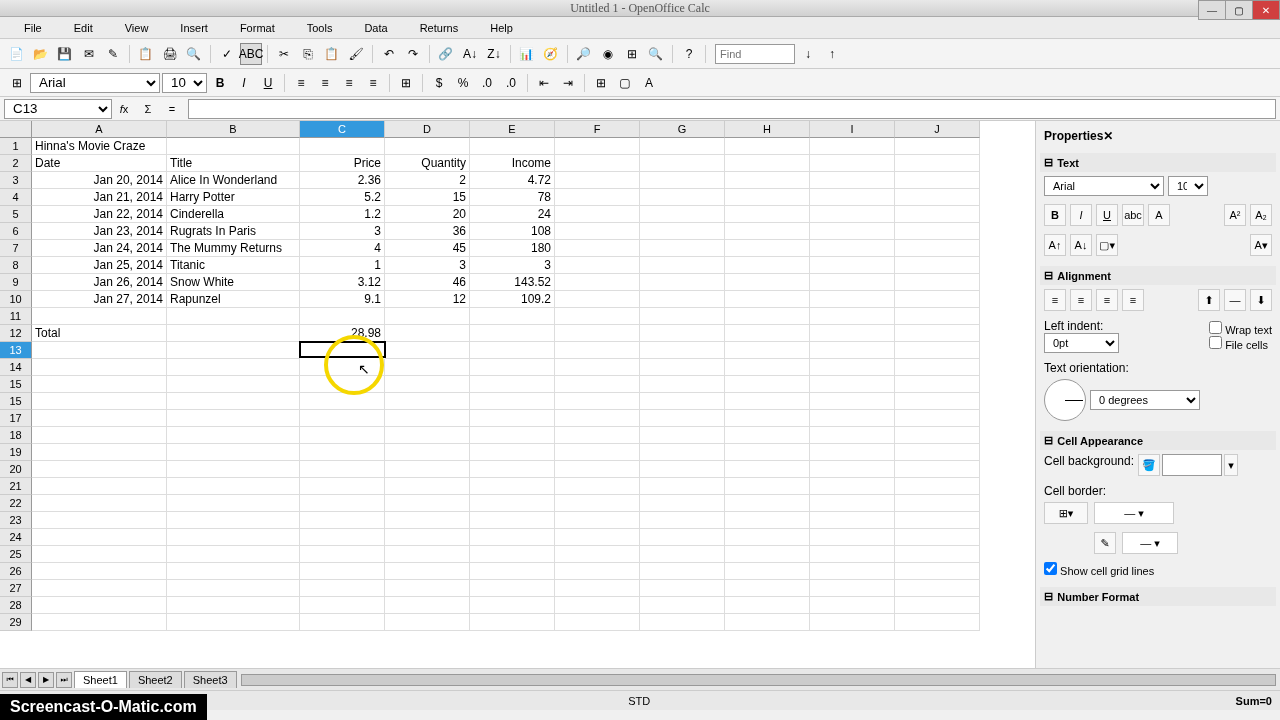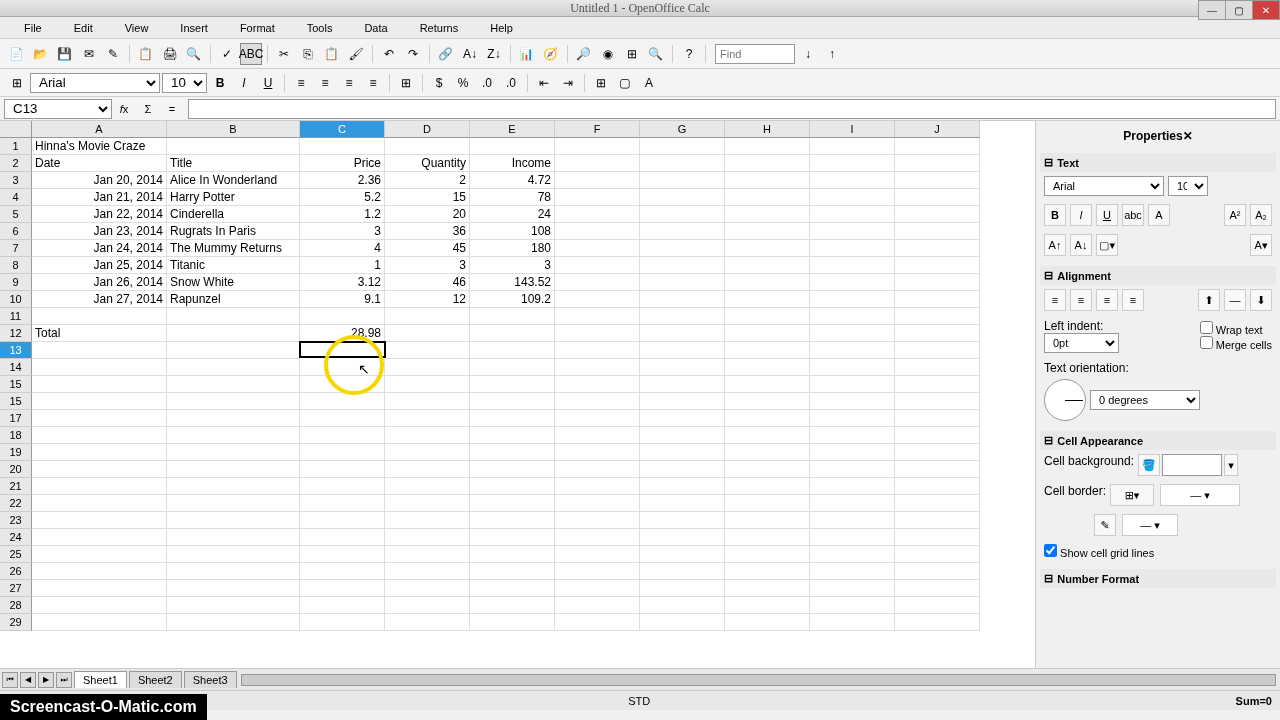--- a/index.html
+++ b/index.html
@@ -28,21 +28,21 @@
 .col-header { background: #e8e8e8; border-right: 1px solid #ccc; border-bottom: 1px solid #999; text-align: center; height: 17px; line-height: 17px; font-size: 11px; }
 .col-header.selected { background: #3399dd; color: white; }
 .row-header { background: #e8e8e8; border-right: 1px solid #999; border-bottom: 1px solid #ccc; text-align: center; height: 17px; line-height: 17px; font-size: 11px; }
 .row-header.selected { background: #3399dd; color: white; }
 .corner { background: #e8e8e8; border-right: 1px solid #999; border-bottom: 1px solid #999; height: 17px; }
 .cell { border-right: 1px solid #ddd; border-bottom: 1px solid #ddd; height: 17px; line-height: 17px; padding: 0 3px; font-size: 12px; overflow: hidden; white-space: nowrap; }
 .cell.num { text-align: right; }
 .cell.selected { border: 2px solid black; margin: -1px; z-index: 5; position: relative; }
 .highlight-circle { position: absolute; width: 60px; height: 60px; border: 4px solid #f5d700; border-radius: 50%; pointer-events: none; z-index: 10; }
 .sidebar { width: 245px; background: #f0f0f0; border-left: 1px solid #ccc; padding: 4px; overflow-y: auto; }
-.props-header { display: flex; justify-content: center; padding: 4px; font-weight: bold; font-size: 12px; }
+.props-header { display: flex; justify-content: flex-start; padding: 4px; font-weight: bold; font-size: 12px; }
 .props-section { margin-top: 6px; }
 .props-title { font-size: 11px; font-weight: bold; padding: 3px 4px; background: #e8e8e8; display: flex; align-items: center; gap: 4px; }
 .props-content { padding: 4px; display: flex; flex-wrap: wrap; gap: 4px; align-items: center; }
 .props-dropdown { height: 20px; border: 1px solid #999; background: white; padding: 0 4px; font-size: 11px; }
 .props-btn { width: 22px; height: 22px; border: 1px solid #ccc; background: #f8f8f8; display: flex; align-items: center; justify-content: center; font-size: 11px; }
 .props-label { font-size: 12px; }
 .sheet-tabs { height: 22px; background: #e8e8e8; border-top: 1px solid #ccc; display: flex; align-items: center; }
 .tab-nav { width: 16px; height: 16px; border: 1px solid #999; background: #ddd; display: flex; align-items: center; justify-content: center; font-size: 8px; margin-left: 2px; }
 .sheet-tab { padding: 2px 8px; background: white; border: 1px solid #999; border-bottom: none; font-size: 11px; margin-left: 2px; cursor: pointer; }
 .sheet-tab.inactive { background: #ddd; }
@@ -552,21 +552,21 @@
         <div class="props-btn">—</div>
         <div class="props-btn">⬇</div>
       </div>
       <div class="props-content" style="justify-content: space-between;">
         <div>
           <div class="props-label">Left indent:</div>
           <select class="props-dropdown" style="width:75px"><option>0pt</option></select>
         </div>
         <div>
           <label style="display:block"><input type="checkbox" style=""> <span>Wrap text</span></label>
-          <label style="display:block"><input type="checkbox" style=""> <span>Merge cells</span></label>
+          <label style="display:block"><input type="checkbox" style=""> <span>File cells</span></label>
         </div>
       </div>
       <div class="props-content">
         <div class="props-label" style="width:100%">Text orientation:</div>
         <div class="orientation-dial"></div>
         <select class="props-dropdown" style="width:110px"><option>0 degrees</option></select>
       </div>
     </div>
 
     <div class="props-section">
@@ -575,21 +575,21 @@
           <span>Cell Appearance</span>
         </div>
       <div class="props-content" style="align-items:flex-start;">
         <div class="props-label">Cell background:</div>
         <div style="display:flex; gap:2px;">
           <div class="props-btn">🪣</div>
           <div class="props-btn" style="width:60px; background:white; border:1px solid #999;"></div>
           <div class="props-btn" style="width:14px">▾</div>
         </div>
       </div>
-      <div class="props-content" style="flex-direction:row; align-items:flex-start;">
+      <div class="props-content" style="flex-direction:column; align-items:flex-start;">
         <div class="props-label">Cell border:</div>
         <div style="display:flex; gap:6px;">
           <div class="props-btn" style="width:44px">⊞▾</div>
           <div class="props-btn" style="width:80px; background:white;">— ▾</div>
         </div>
         <div style="display:flex; gap:6px; margin-top:4px;">
           <div style="width:44px"></div>
           <div class="props-btn">✎</div>
           <div class="props-btn" style="width:56px; background:white;">— ▾</div>
         </div>

